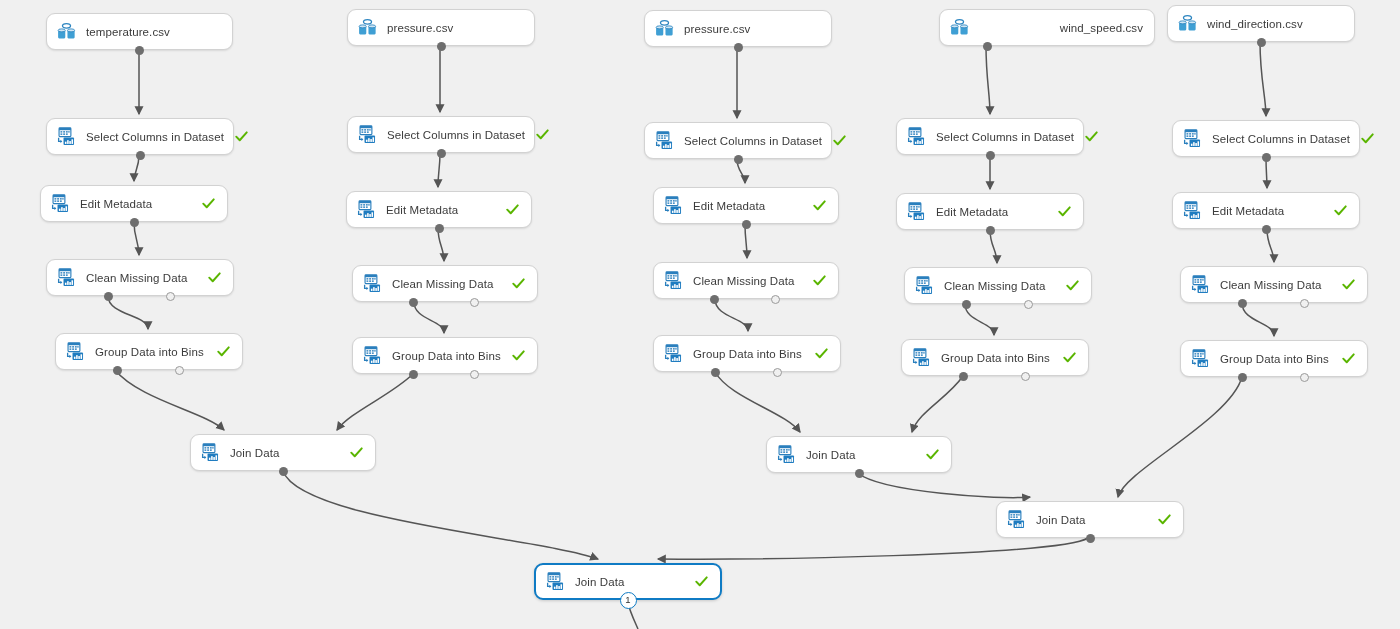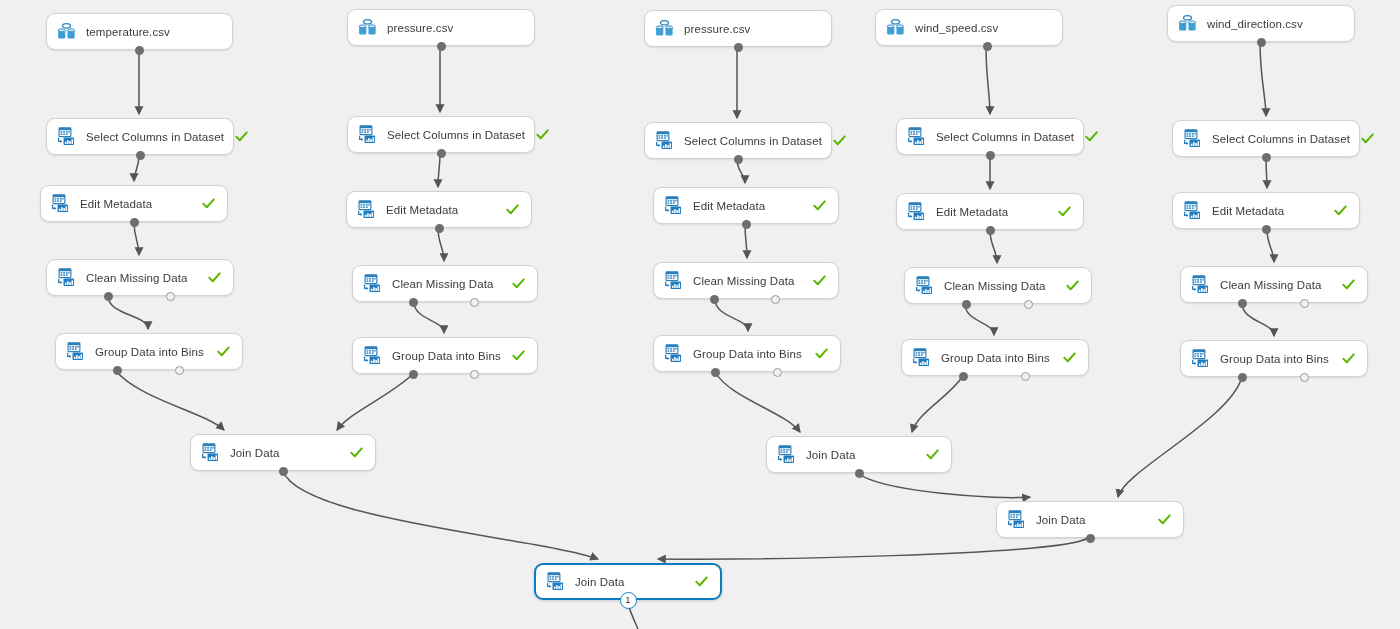--- a/index.html
+++ b/index.html
@@ -496,21 +496,21 @@
               <rect x="17.7" y="15.2" width="1.8" height="5.3"></rect>
             </g>
           </svg></span>
         <span class="nlabel">Group Data into Bins</span>
         <span class="ncheck"><svg viewBox="0 0 16 16" width="15" height="15">
             <path d="M2.4,8.2 L6.1,12.0 L13.6,3.6" fill="none" stroke="#5ab500" stroke-width="2.1" stroke-linecap="round" stroke-linejoin="round"></path>
           </svg></span>
       </div>
       <div class="port out-filled" style="left: 710.54px; top: 367.5px;"></div>
       <div class="port out-hollow" style="left: 772.58px; top: 367.5px;"></div>
-      <div class="node" style="left: 875px; top: 9px; width: 188px;">
+      <div class="node" style="left: 939px; top: 9px; width: 216px; text-align: right;">
         <span class="nicon"><svg viewBox="0 0 24 24" width="21" height="21">
             <ellipse cx="12" cy="5.5" rx="4.6" ry="2.6" fill="none" stroke="#2e86c1" stroke-width="1.5"></ellipse>
             <rect x="2.4" y="10.5" width="8.2" height="9.4" rx="1.2" fill="#3f9fd4"></rect>
             <ellipse cx="6.5" cy="10.7" rx="4.1" ry="1.7" fill="#cfe6f4" stroke="#2e86c1" stroke-width="1"></ellipse>
             <rect x="13.1" y="10.5" width="8.2" height="9.4" rx="1.2" fill="#3f9fd4"></rect>
             <ellipse cx="17.2" cy="10.7" rx="4.1" ry="1.7" fill="#cfe6f4" stroke="#2e86c1" stroke-width="1"></ellipse>
           </svg></span>
         <span class="nlabel">wind_speed.csv</span>
       </div>
       <div class="port out-filled" style="left: 982.5px; top: 41.5px;"></div>

